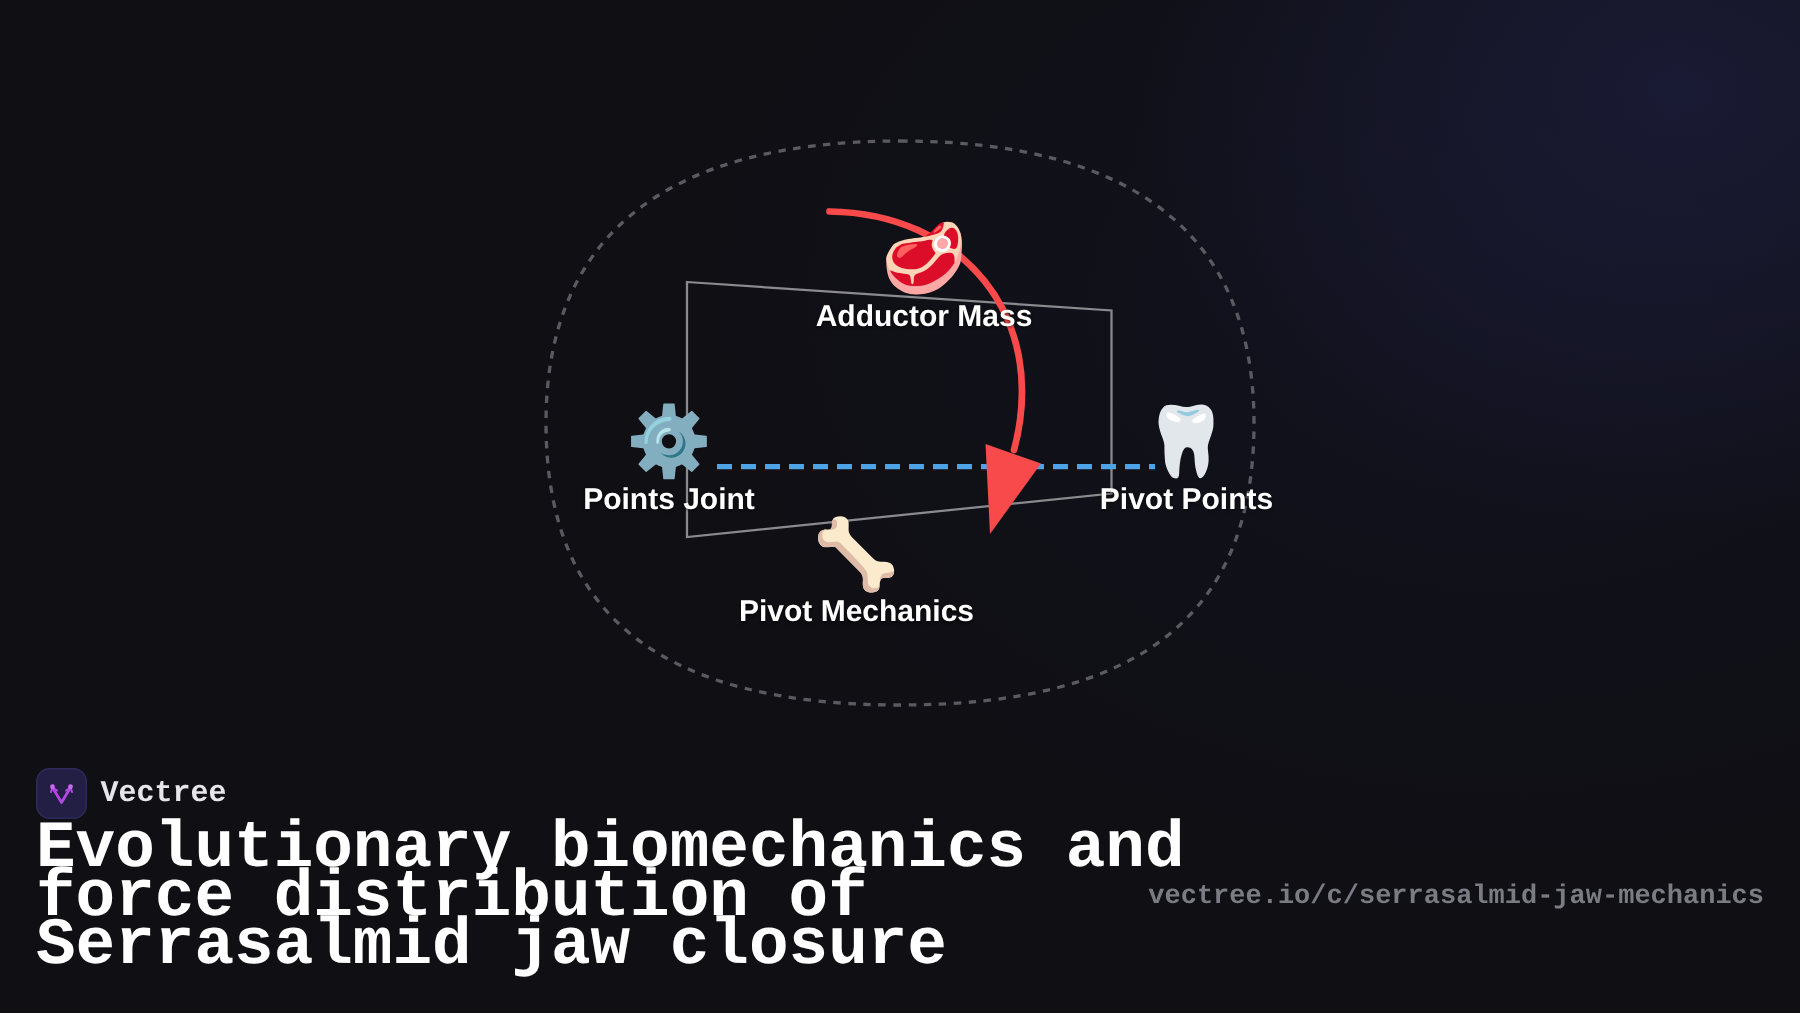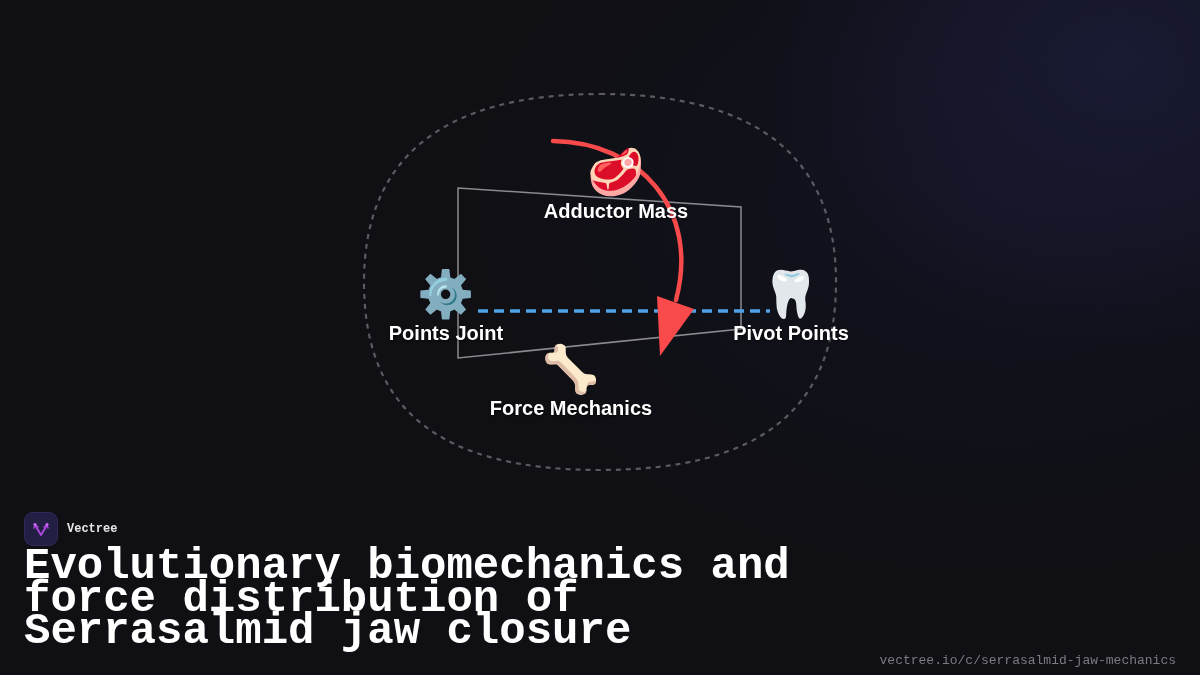--- a/index.html
+++ b/index.html
@@ -41,32 +41,32 @@
       display: flex; align-items: center; gap: 9px;
     }
     .brand-logo {
       width: 34px; height: 34px; border-radius: 9px;
       background: #221e44;
       border: 1px solid #2f2a5a;
       display: flex; align-items: center; justify-content: center;
     }
     .brand-name {
       font-family: "Liberation Mono", monospace;
-      font-weight: 700; font-size: 12px; color: #e6e6ea;
+      font-weight: 700; font-size: 20px; color: #e6e6ea;
     }
     .title {
       position: absolute; left: 24px; top: 550px; width: 820px;
       font-family: "Liberation Mono", monospace;
       font-weight: 700; font-size: 44px; line-height: 32.5px;
       color: #ffffff; letter-spacing: 0px;
     }
     .url {
-      position: absolute; right: 24px; top: 653px;
+      position: absolute; right: 24px; top: 588px;
       font-family: "Liberation Mono", monospace;
-      font-size: 13px; color: #7b7b84;
+      font-size: 18px; color: #7b7b84; font-weight: bold;
     }
   </style>
 </head>
 <body>
 
 <div class="bg-glow"></div>
 
 <svg class="diagram-svg" viewBox="0 0 1200 675">
 
   <path d="M600 94 C 760 94, 836 160, 836 282 C 836 410, 760 470, 600 470 C 440 470, 364 410, 364 282 C 364 160, 440 94, 600 94 Z" fill="none" stroke="#5a5a60" stroke-width="2.2" stroke-dasharray="5 5"></path>
@@ -89,21 +89,21 @@
   <span class="node-label">Points Joint</span>
 </div>
 
 <div class="node" style="left:791px; top:268px;">
   <span class="node-icon">🦷</span>
   <span class="node-label">Pivot Points</span>
 </div>
 
 <div class="node" style="left:571px; top:343px;">
   <span class="node-icon">🦴</span>
-  <span class="node-label">Force Mechanics</span>
+  <span class="node-label">Pivot Mechanics</span>
 </div>
 
 <div class="brand">
   <div class="brand-logo">
     <svg width="20" height="20" viewBox="0 0 20 20">
       <path d="M4 6 L10 16 L16 6" fill="none" stroke="#b148e0" stroke-width="1.8" stroke-linecap="round" stroke-linejoin="round"></path>
       <path d="M4 6 L3 9 M4 6 L7 8 M16 6 L17 9 M16 6 L13 8" fill="none" stroke="#b148e0" stroke-width="1.4" stroke-linecap="round"></path>
       <circle cx="4" cy="5.5" r="1.6" fill="#c86af0"></circle>
       <circle cx="16" cy="5.5" r="1.6" fill="#c86af0"></circle>
     </svg>

